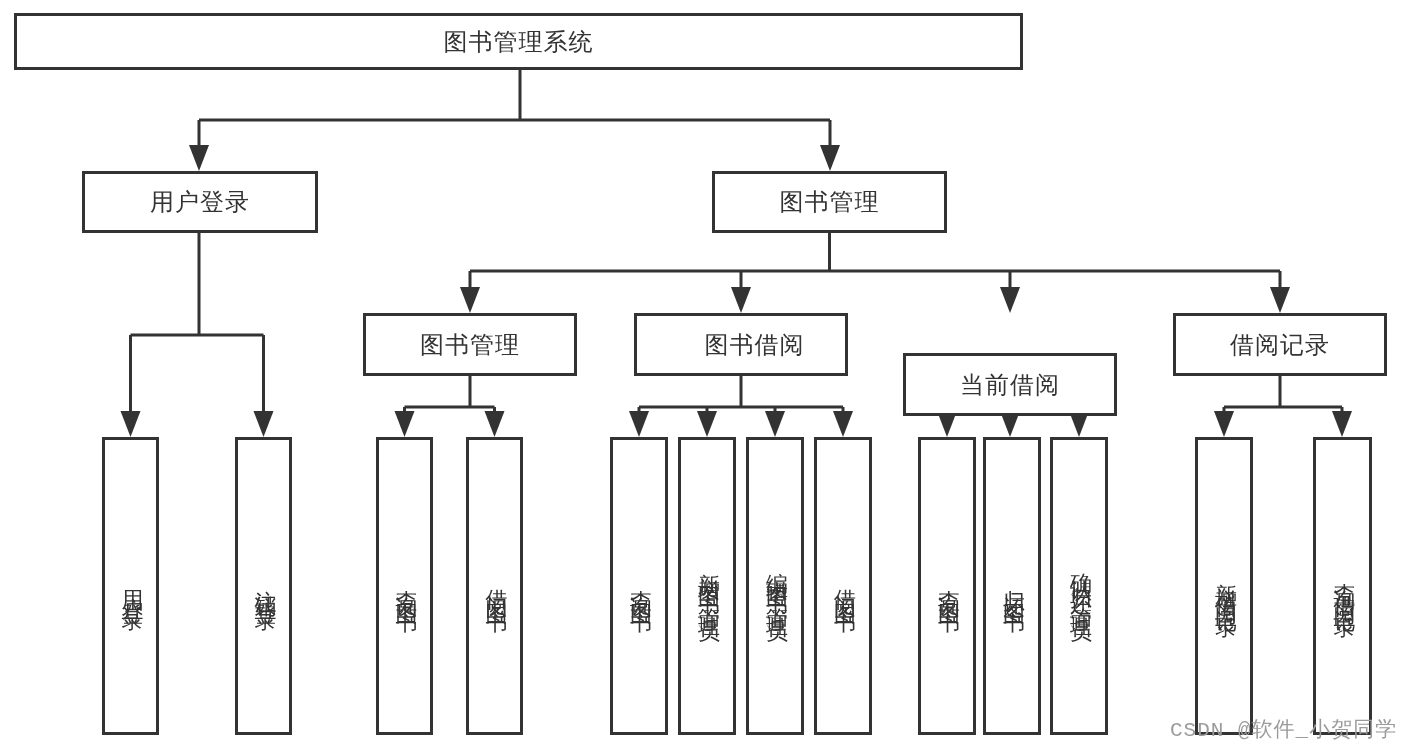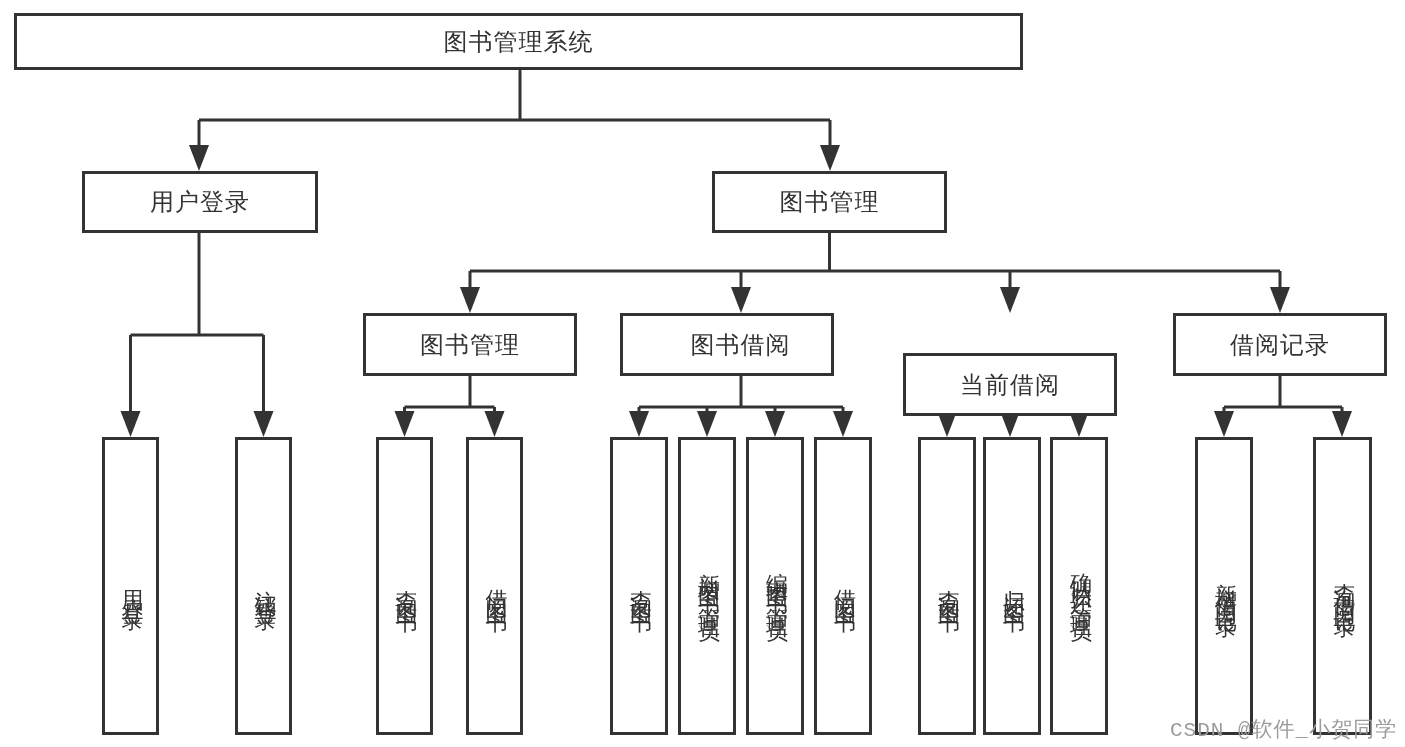--- a/index.html
+++ b/index.html
@@ -29,21 +29,21 @@
     z-index: 2;
     font-size: 24px;
     letter-spacing: 1px;
     white-space: nowrap;
   }
   .root-box   { left: 14px;  top: 13px;  width: 1009px; height: 57px; }
   .lvl2-login { left: 82px;  top: 171px; width: 236px;  height: 62px; }
   .lvl2-mgmt  { left: 712px; top: 171px; width: 235px;  height: 62px; }
   .lvl3 { top: 313px; height: 63px; width: 214px; font-size: 24px; }
   .l3-a { left: 363px; }
-  .l3-b { left: 620px; padding-left: 27px; }
+  .l3-b { left: 634px; padding-left: 27px; }
   .l3-c { left: 903px; margin-top: 40px; }
   .l3-d { left: 1173px; justify-content: center; }
   .leaf { top: 437px; height: 298px; width: 58px; }
   .leaf .vtext {
     writing-mode: vertical-rl;
     text-orientation: mixed;
     font-size: 22px;
     line-height: 1;
     letter-spacing: 7px;
     white-space: nowrap;

